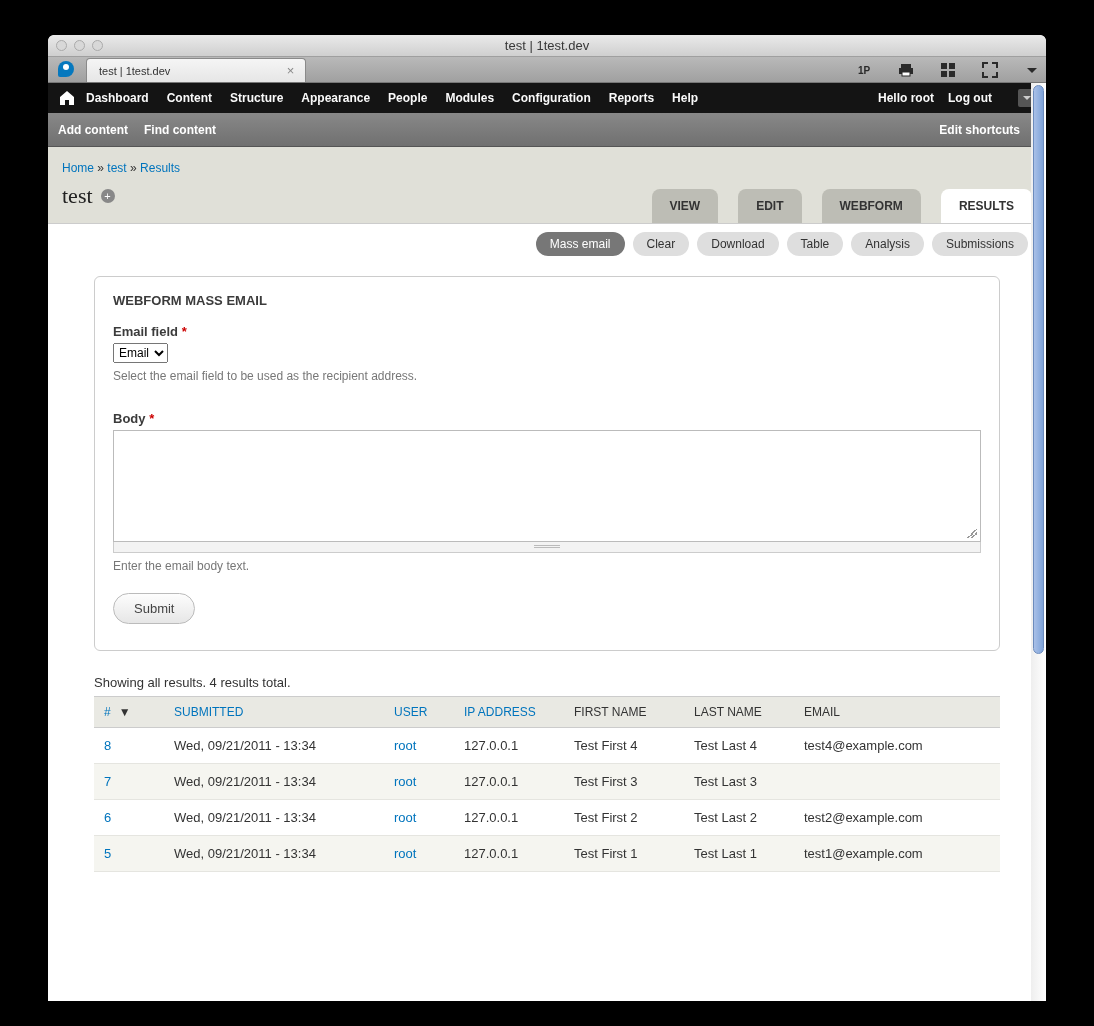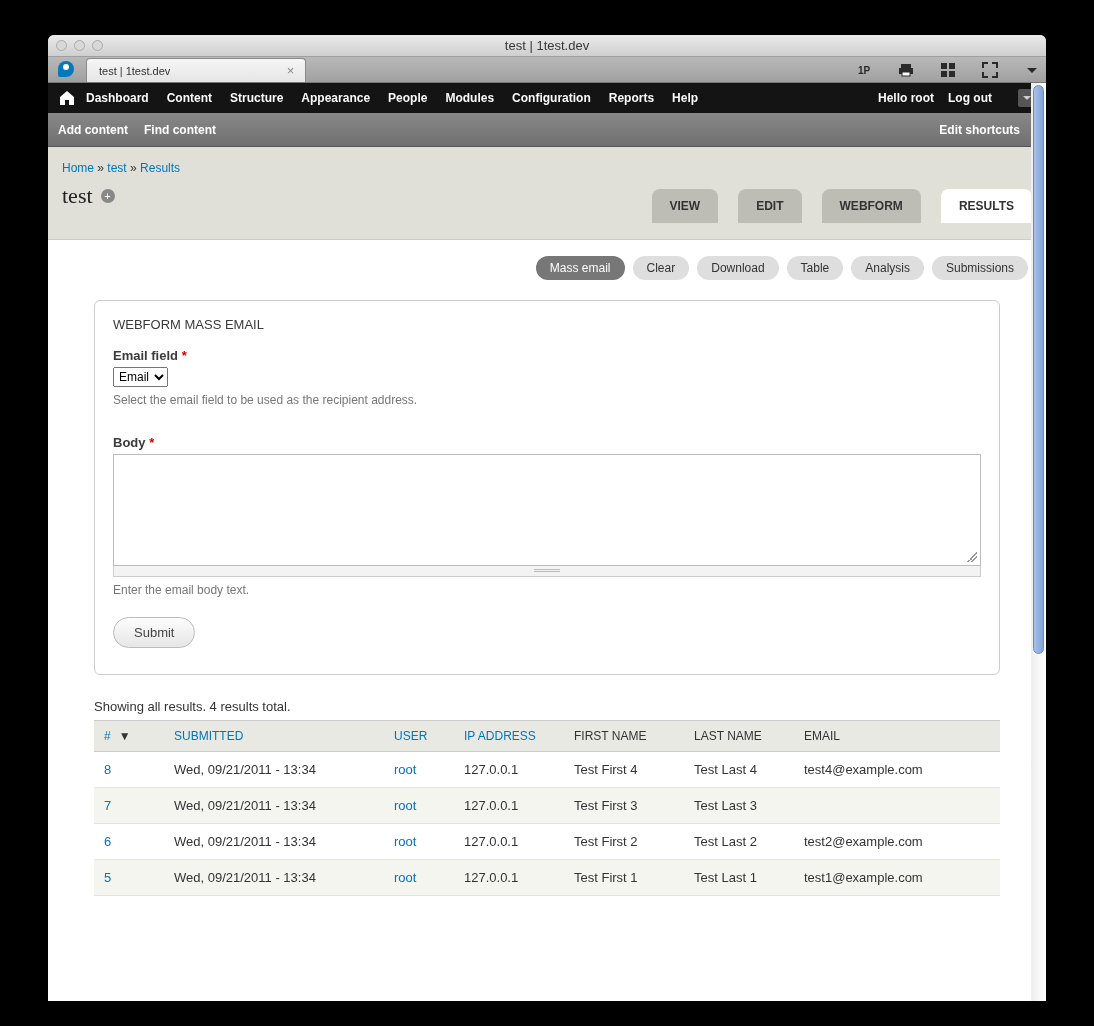--- a/index.html
+++ b/index.html
@@ -22,33 +22,33 @@
 .menu-black a{color:#fafafa;text-decoration:none;margin-right:18px;cursor:pointer}
 .menu-black .spacer{flex:1}
 .menu-black .dd{width:18px;height:18px;background:#555;margin-left:8px;display:flex;align-items:center;justify-content:center;border-radius:2px}
 .menu-grey{background:#7d7d7d;background:linear-gradient(#888,#707070);height:34px;display:flex;align-items:center;padding:14px 10px;color:#fff;font-size:12px;font-weight:bold;border-bottom:1px solid #555}
 .menu-grey a{color:#fff;text-decoration:none;margin-right:16px;cursor:pointer}
 .menu-grey .spacer{flex:1}
 .content-outer{padding:0;background:#e0e0d8;border-bottom:1px solid #ccc}
 .breadcrumb{padding:14px 14px 6px;font-size:12px}
 .breadcrumb a{color:#0074bd;text-decoration:none}
 .breadcrumb span{color:#333}
-.page-head{display:flex;align-items:flex-end;padding:0 14px 16px}
+.page-head{display:flex;align-items:flex-end;padding:0 14px 0}
 .page-title{font-family:Georgia,"Times New Roman",serif;font-size:22px;font-weight:normal;color:#222;padding:2px 0 14px}
 .plus-circ{display:inline-block;width:14px;height:14px;border-radius:50%;background:#888;color:#fff;font-size:11px;line-height:14px;text-align:center;margin-left:8px;vertical-align:3px;font-family:Arial}
 .page-head .spacer{flex:1}
 .main-tabs{display:flex;gap:20px;align-items:flex-end}
 .main-tab{background:#bdbdb5;color:#333;font-size:12px;font-weight:bold;padding:10px 18px;border-radius:8px 8px 0 0;cursor:pointer}
 .main-tab.active{background:#fff}
-.white-area{background:#fff;padding:16px 18px 0}
+.white-area{background:#fff;padding:8px 18px 0}
 .pill-row{display:flex;justify-content:flex-end;gap:8px;font-size:12px}
 .pill{background:#dedede;color:#333;padding:5px 14px;border-radius:12px;cursor:pointer}
 .pill.active{background:#777;color:#fff}
 .panel{border:1px solid #ccc;border-radius:6px;margin:20px 28px 24px;padding:16px 18px 26px;font-family:"Lucida Grande",Verdana,sans-serif;color:#3b3b3b}
-.panel h2{font-size:13px;font-weight:normal;letter-spacing:0;margin-bottom:16px}
+.panel h2{font-size:13px;font-weight:bold;letter-spacing:0;margin-bottom:16px}
 .field{margin-bottom:28px}
 .field-label{font-weight:bold;font-size:13px;margin-bottom:4px;display:block;color:#3b3b3b}
 .req{color:#c00}
 .field select{font-size:12px;padding:1px}
 .field input[type=text]{width:310px;border:1px solid #bbb;height:22px;padding:2px 4px;font-size:13px}
 .help{color:#777;font-size:12px;margin-top:6px}
 .textarea-wrap{border:1px solid #bbb;display:flex;flex-direction:column;width:100%}
 .field textarea{width:100%;height:110px;border:none;resize:none;padding:4px;font-size:13px;font-family:inherit}
 .resize-handle{cursor:move;position:relative}
 .resize-handle::after{content:"";position:absolute;right:3px;bottom:3px;width:10px;height:10px;background:linear-gradient(135deg,transparent 0,transparent 50%,#999 50%,#999 60%,transparent 60%,transparent 70%,#999 70%,#999 80%,transparent 80%)}

